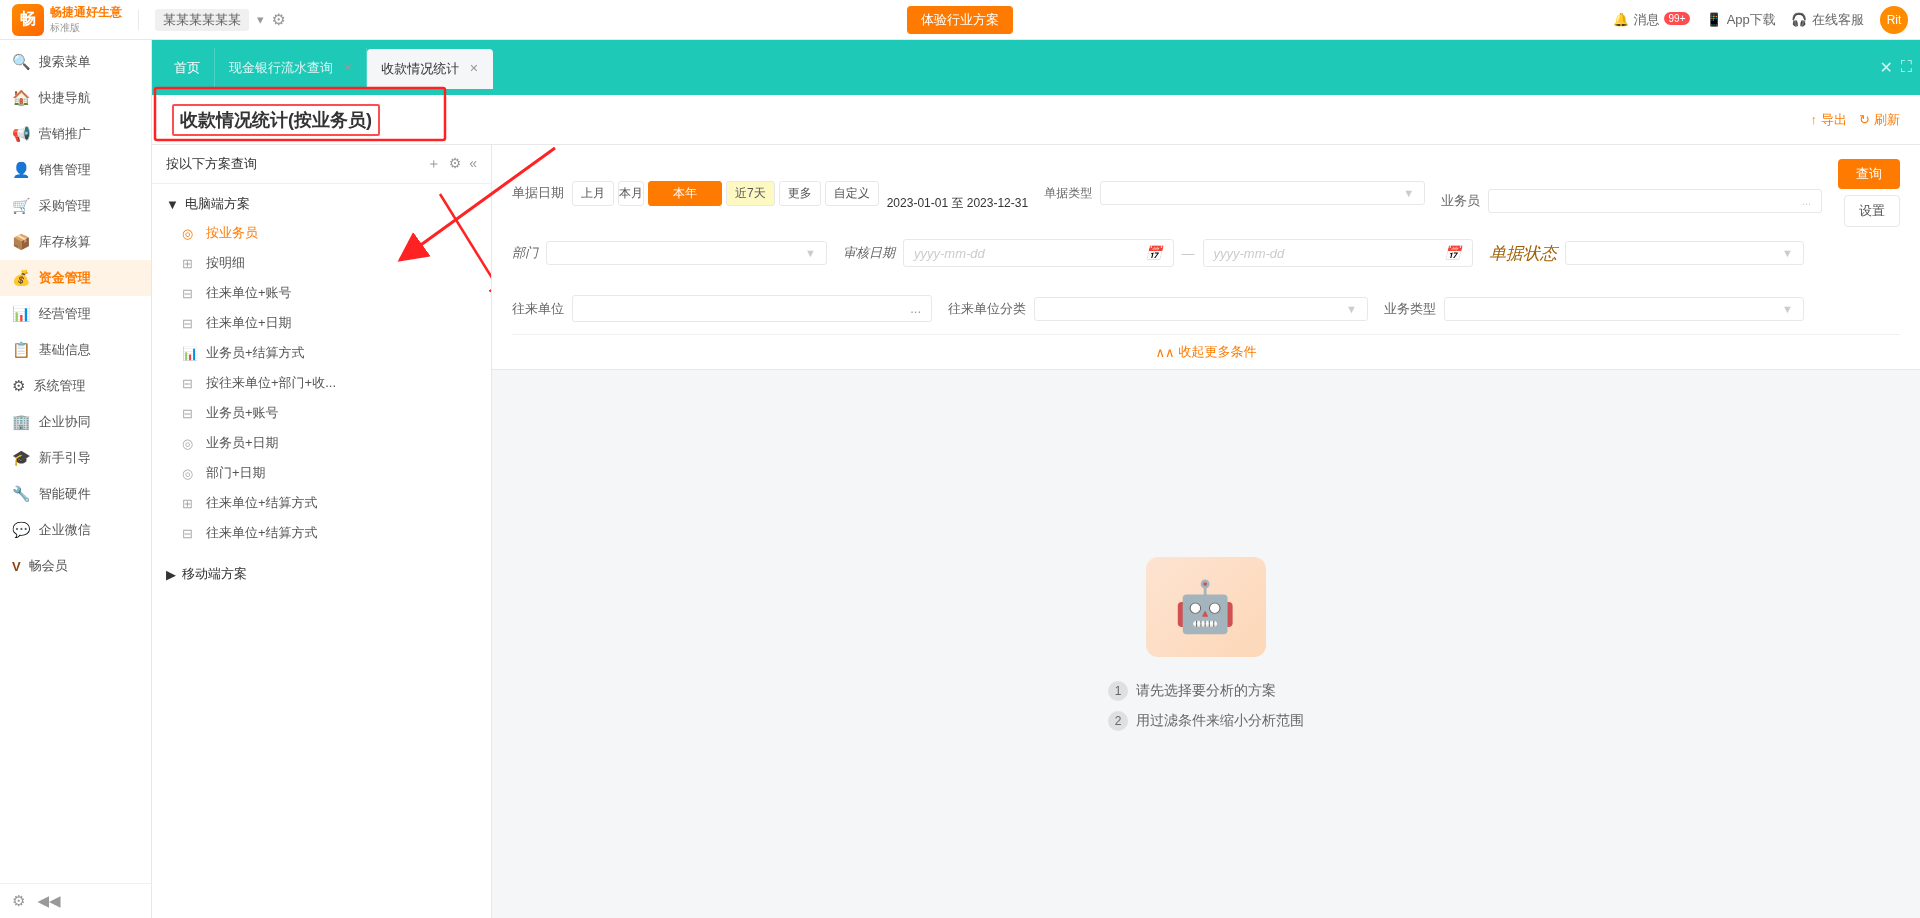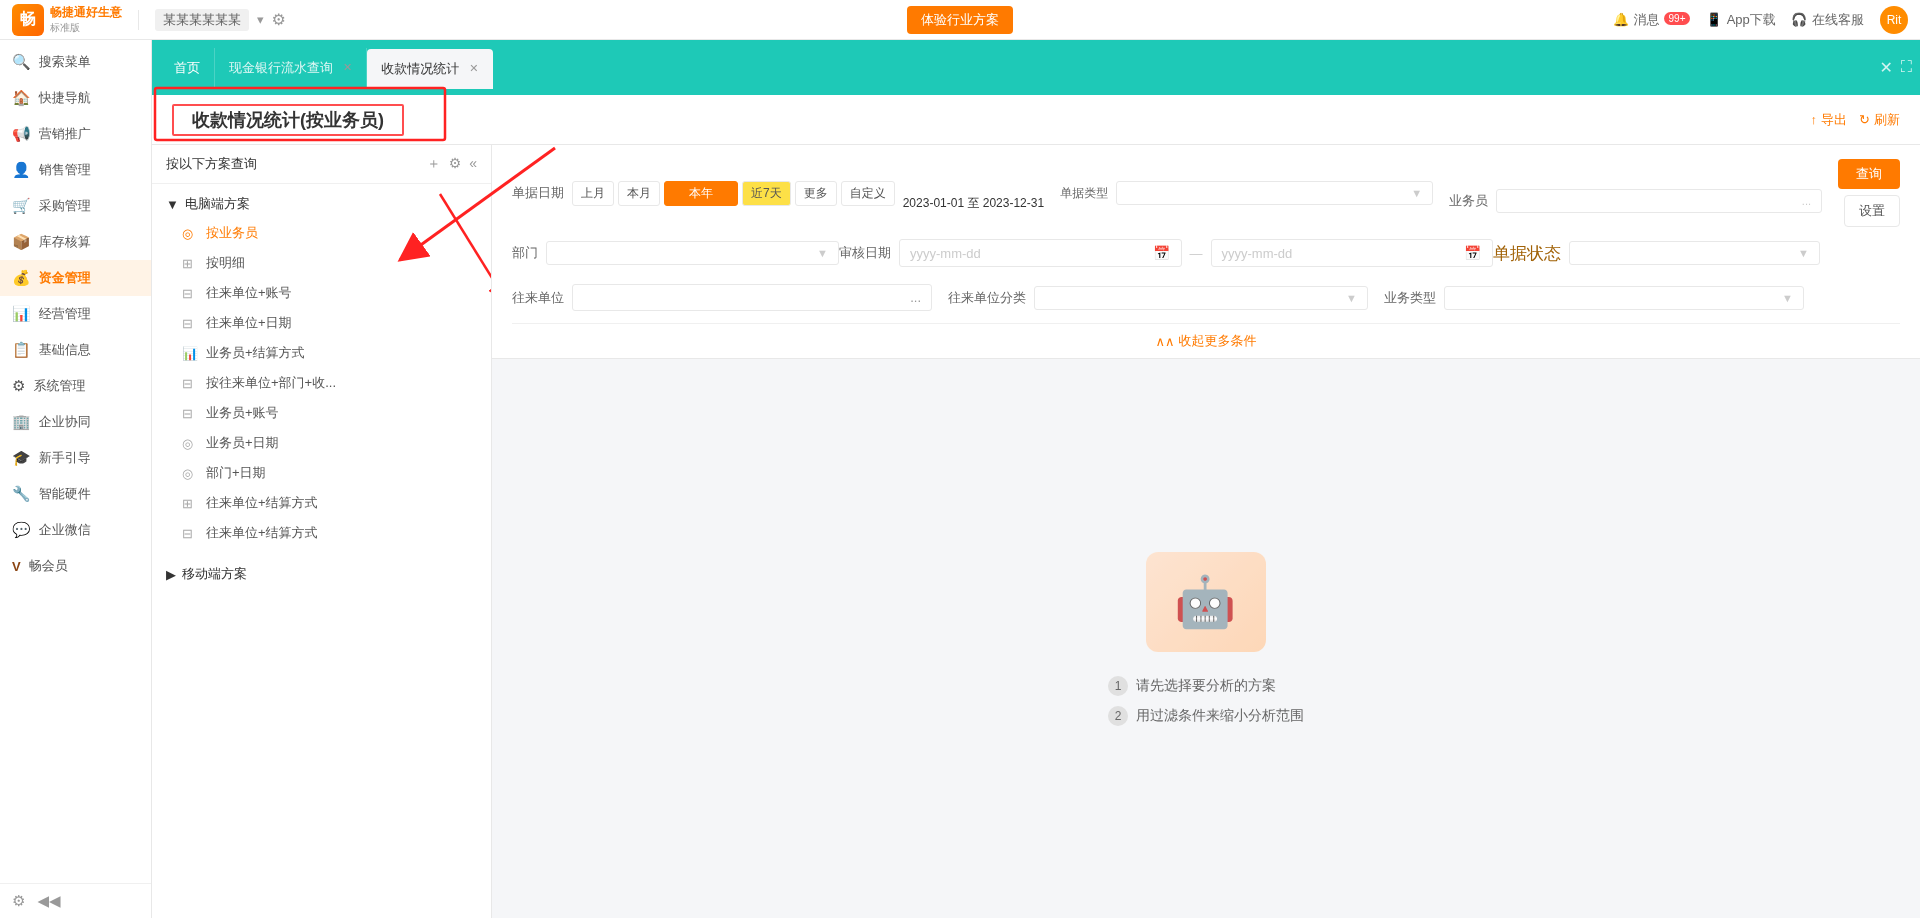--- a/index.html
+++ b/index.html
@@ -142,21 +142,21 @@
     .page-header {
       background: #fff;
       padding: 0 20px;
       height: 50px;
       display: flex; align-items: center; justify-content: space-between;
       border-bottom: 1px solid #e8e8e8;
     }
     .page-title {
       font-size: 18px; font-weight: bold; color: #333;
       border: 2px solid #ff4d4f;
-      padding: 2px 18px;
+      padding: 2px 6px;
       border-radius: 2px;
     }
     .page-actions { display: flex; gap: 12px; align-items: center; }
     .action-btn {
       display: flex; align-items: center; gap: 4px;
       color: #ff7a00; font-size: 13px; cursor: pointer;
     }
 
     
     .left-panel {
@@ -436,23 +436,23 @@
 
         <div class="filter-and-content">
 
           <div style="background:#fff;padding:14px 20px 0 20px;border-bottom:1px solid #e8e8e8;">
 
             <div style="display:flex;align-items:center;margin-bottom:12px;gap:16px;">
               <div style="display:flex;align-items:center;gap:8px;flex:none;">
                 <span style="color:#666;font-size:13px;white-space:nowrap;">单据日期</span>
                 <div style="display:flex;align-items:center;gap:4px;">
                   <button style="padding:3px 8px;border:1px solid #e8e8e8;border-radius:3px;font-size:12px;color:#555;cursor:pointer;background:#fff;">上月</button>
-                  <button style="padding:3px 8px;border:1px solid #e8e8e8;border-radius:3px;font-size:12px;color:#555;cursor:pointer;background:#fff;text-align:center;">本月</button>
+                  <button style="padding:3px 0;border:1px solid #e8e8e8;border-radius:3px;font-size:12px;color:#555;cursor:pointer;background:#fff;text-align:center;">本月</button>
                   <button style="padding:3px 24px;border:1px solid #e8e8e8;border-radius:3px;font-size:12px;color:#fff;cursor:pointer;background:#ff7a00;border-color:#ff7a00;">本年</button>
-                  <button style="padding:3px 8px;border:1px solid #e8e8e8;border-radius:3px;font-size:12px;color:#555;cursor:pointer;background:#fde047;">近7天</button>
+                  <button style="padding:3px 8px;border:1px solid #e8e8e8;border-radius:3px;font-size:12px;color:#555;cursor:pointer;background:#fef9c3;">近7天</button>
                   <button style="padding:3px 8px;border:1px solid #e8e8e8;border-radius:3px;font-size:12px;color:#555;cursor:pointer;background:#fff;">更多</button>
                   <button style="padding:3px 8px;border:1px solid #e8e8e8;border-radius:3px;font-size:12px;color:#555;cursor:pointer;background:#fff;">自定义</button>
                 </div>
                 <span style="font-size:12px;color:#333;margin-top:20px;">2023-01-01 至 2023-12-31</span>
               </div>
 
               <div style="flex:1;">
                 <div style="display:flex;align-items:center;gap:8px;">
                   <span style="color:#666;font-size:12px;white-space:nowrap;">单据类型</span>
                   <div style="flex:1;border:1px solid #e8e8e8;border-radius:3px;padding:5px 10px;font-size:13px;color:#555;display:flex;align-items:center;cursor:pointer;background:#fff;">
@@ -471,21 +471,21 @@
                   </div>
                 </div>
               </div>
 
               <div style="display:flex;flex-direction:column;gap:6px;align-items:flex-end;margin-left:auto;">
                 <button style="background:#ff7a00;color:#fff;border:none;border-radius:4px;padding:6px 18px;font-size:13px;cursor:pointer;">查询</button>
                 <button style="background:#fff;color:#555;border:1px solid #e8e8e8;border-radius:4px;padding:6px 14px;font-size:13px;cursor:pointer;">设置</button>
               </div>
             </div>
 
-            <div style="display:flex;align-items:center;margin-bottom:17px;">
+            <div style="display:flex;align-items:center;margin-bottom:28px;gap:16px;font-style:italic;">
               <div style="flex:1;display:flex;align-items:center;gap:8px;">
                 <span style="color:#666;font-size:13px;white-space:nowrap;">部门</span>
                 <div style="flex:1;border:1px solid #e8e8e8;border-radius:3px;padding:5px 10px;font-size:13px;color:#555;display:flex;align-items:center;cursor:pointer;background:#fff;">
                   <span style="flex:1;"></span>
                   <span style="color:#ccc;font-size:11px;">▼</span>
                 </div>
               </div>
 
               <div style="flex:2;display:flex;align-items:center;gap:8px;">
                 <span style="color:#666;font-size:13px;white-space:nowrap;">审核日期</span>

